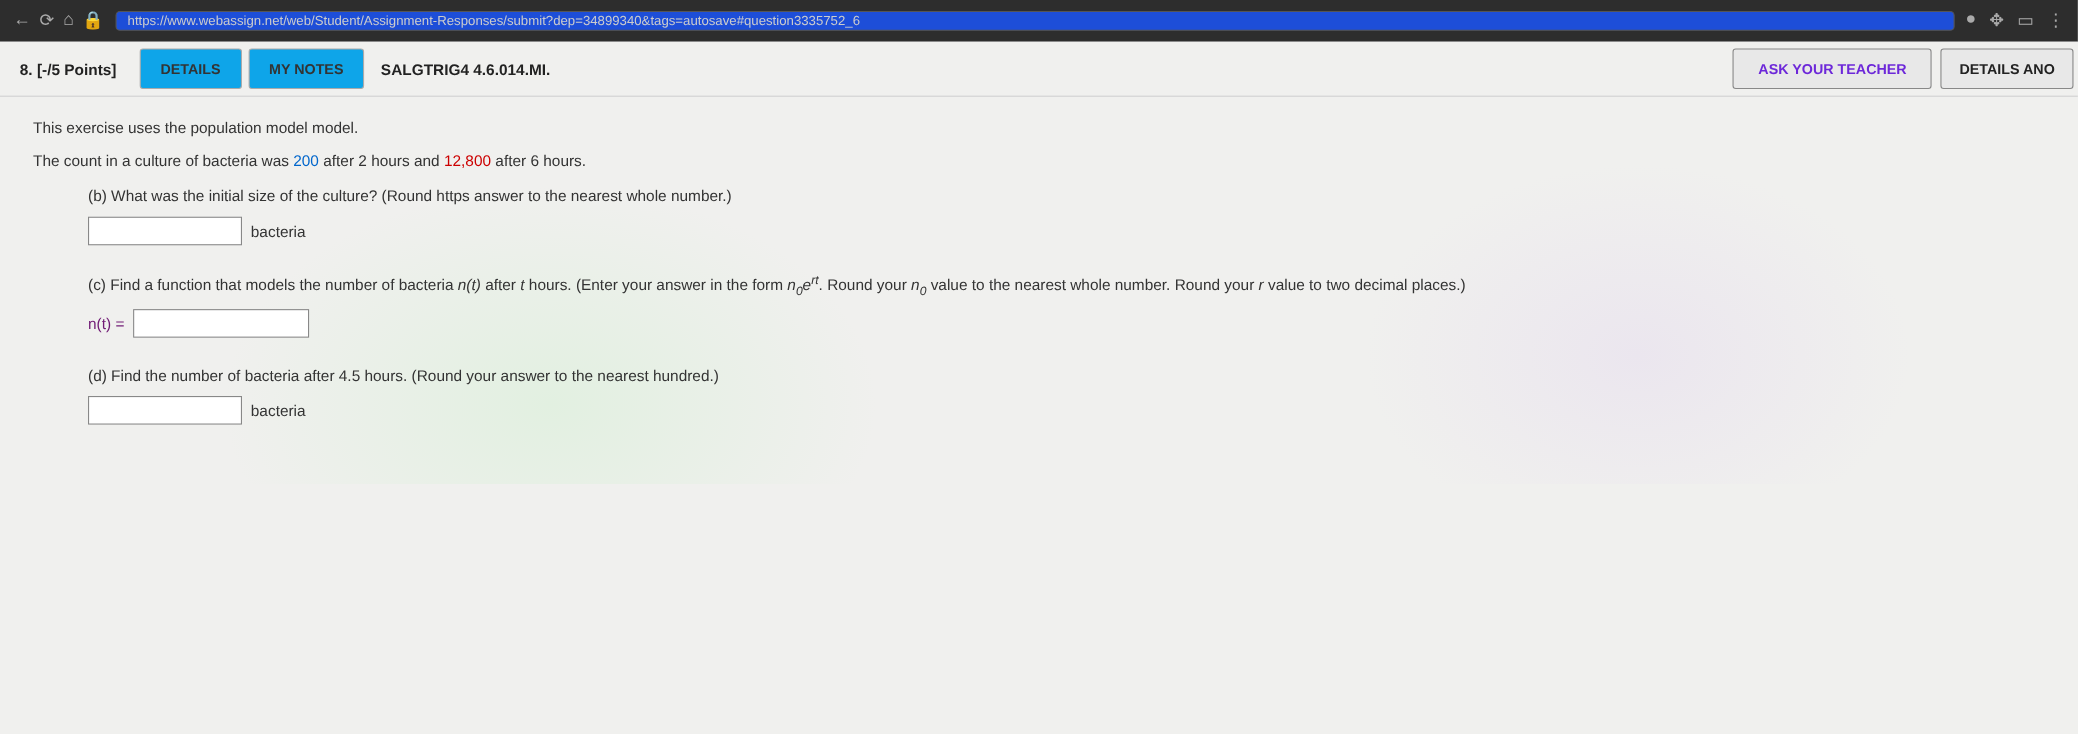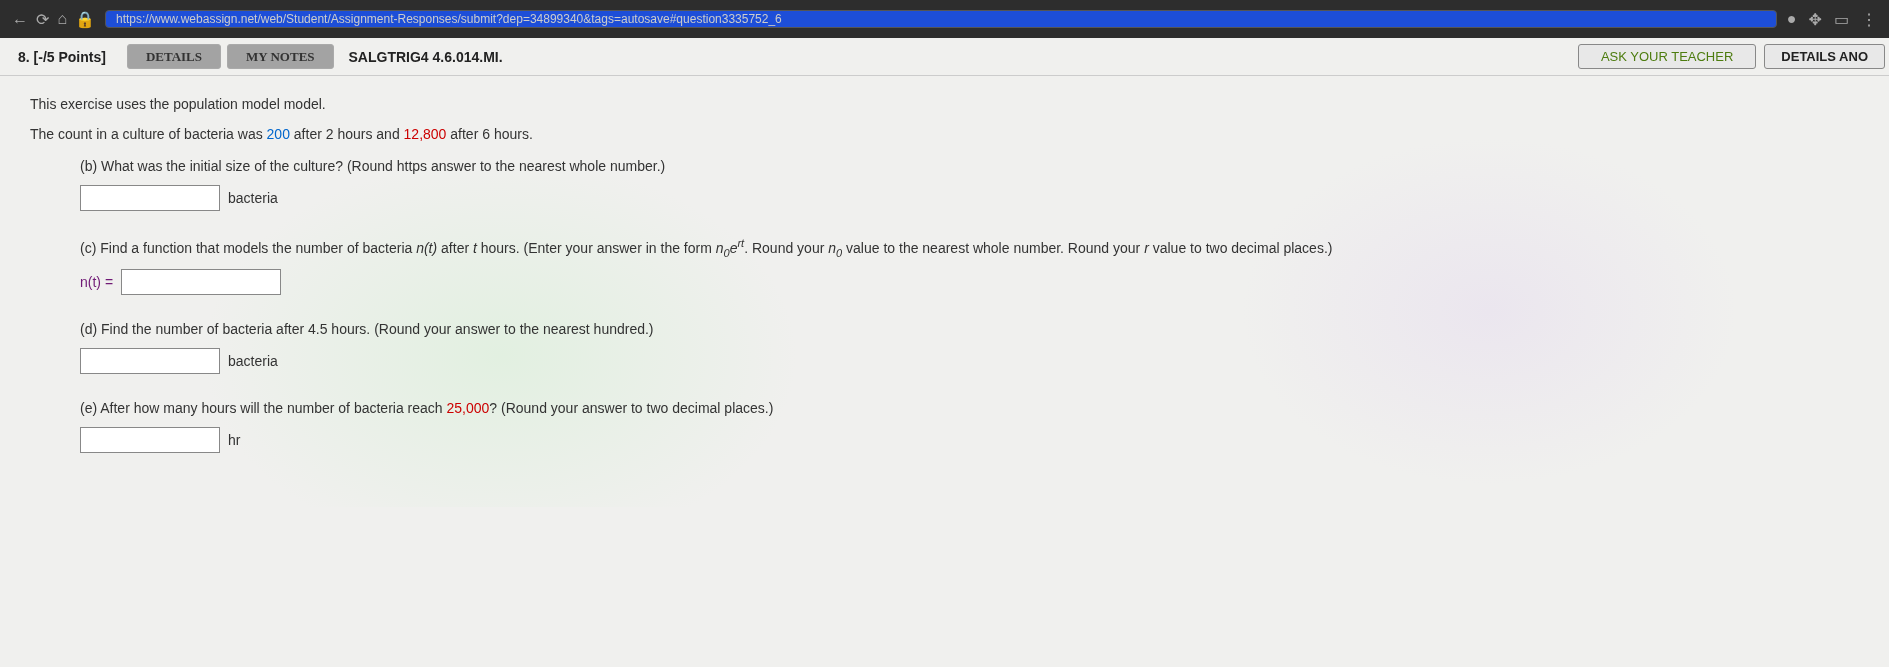--- a/index.html
+++ b/index.html
@@ -54,60 +54,59 @@
       padding: 0;
     }
 
     
     .question-header {
       background: #f0f0ee;
       border-bottom: 1px solid #ccc;
       display: flex;
       align-items: stretch;
       padding: 0;
-      height: 38px;
+      height: 50px;
     }
     .question-points {
       display: flex;
       align-items: center;
       padding: 0 18px;
       font-weight: bold;
       font-size: 14px;
       color: #222;
       white-space: nowrap;
     }
     .tab-btn {
       border: 1px solid #aaa;
-      background: #a3a3a3;
+      background: #0ea5e9;
       padding: 0 18px;
       font-size: 13px;
       font-weight: bold;
       cursor: pointer;
       color: #333;
       margin: 6px 3px;
       border-radius: 3px;
-      font-family: Liberation Serif, serif;
     }
     .course-code {
       display: flex;
       align-items: center;
       padding: 0 12px;
       font-weight: bold;
       font-size: 14px;
       color: #222;
     }
     .header-spacer { flex: 1; }
     .ask-teacher-btn {
       border: 1px solid #888;
       background: #e8e8e8;
       padding: 0 22px;
       font-size: 13px;
-      font-weight: normal;
-      cursor: pointer;
-      color: #4d7c0f;
+      font-weight: bold;
+      cursor: pointer;
+      color: #6d28d9;
       margin: 6px 4px;
       border-radius: 3px;
     }
     .practice-btn {
       border: 1px solid #888;
       background: #e8e8e8;
       padding: 0 16px;
       font-size: 13px;
       font-weight: bold;
       cursor: pointer;
@@ -270,24 +269,15 @@
     </div>
 
     <div class="question-block">
       <p class="question-text">(d) Find the number of bacteria after 4.5 hours. (Round your answer to the nearest hundred.)</p>
       <div class="answer-row">
         <input type="text" class="answer-input" value="" style="">
         <span class="unit-label">bacteria</span>
       </div>
     </div>
 
-    <div class="question-block">
-      <p class="question-text">
-        <span>(e) After how many hours will the number of bacteria reach </span><span class="bacteria-count-red">25,000</span><span>? (Round your answer to two decimal places.)</span>
-      </p>
-      <div class="answer-row">
-        <input type="text" class="answer-input" value="" style="">
-        <span class="unit-label">hr</span>
-      </div>
-    </div>
 
   </div>
 </div>
 
 </body></html>

